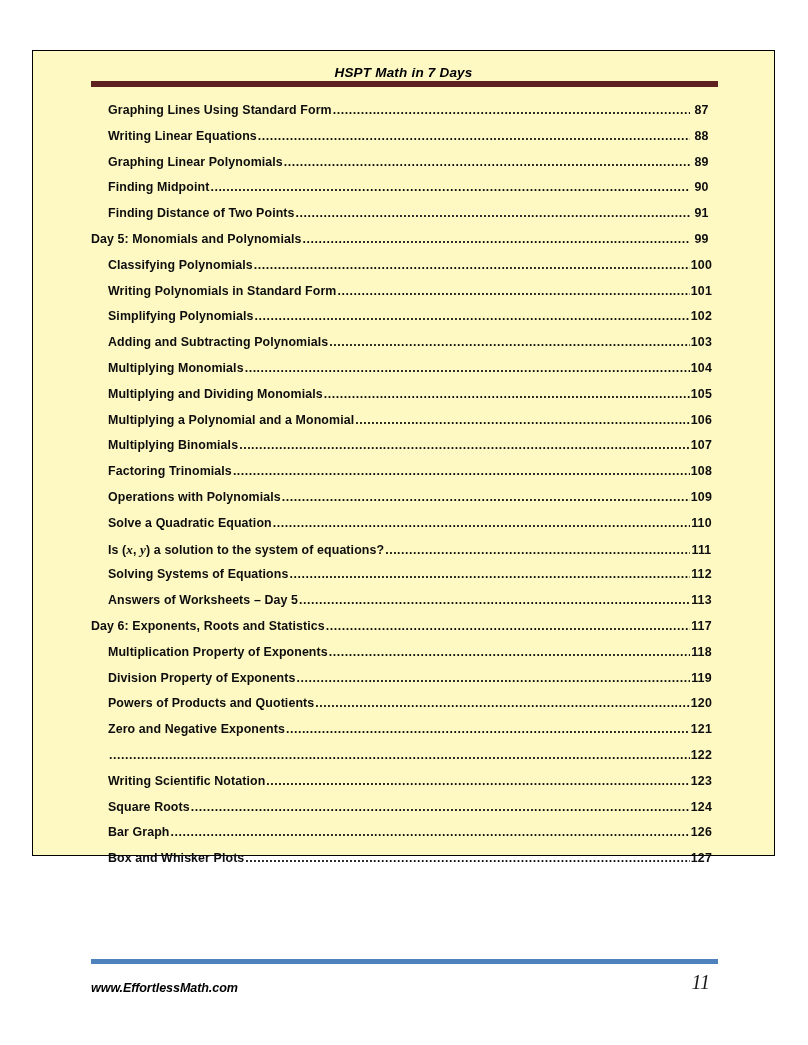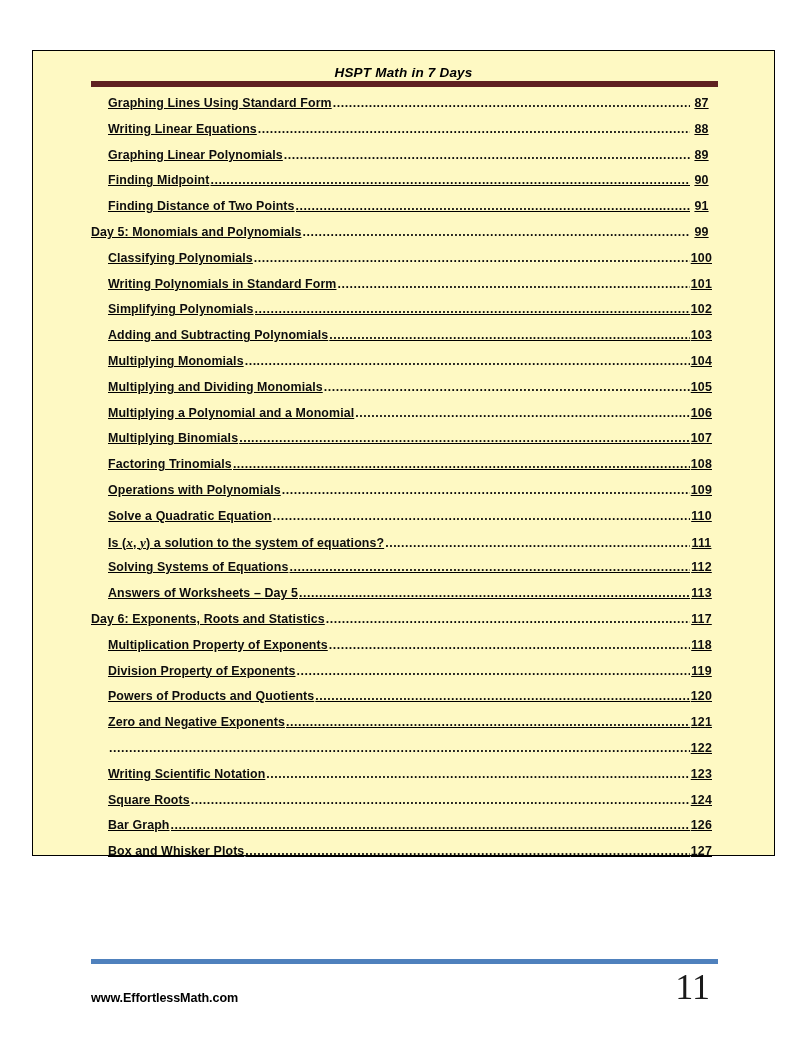--- a/index.html
+++ b/index.html
@@ -51,23 +51,22 @@
     top: 30px;
     width: 627px;
     height: 6px;
     background: #5f2120;
   }
 
   
   #toc {
     position: absolute;
     left: 0;
-    top: 45px;
+    top: 52px;
     width: 100%;
-    text-decoration: underline;
   }
 
   .toc-entry {
     display: flex;
     align-items: baseline;
     height: 25.8px;
     font-size: 12.4px;
     color: #0d0d0d;
     font-weight: bold;
     white-space: nowrap;
@@ -125,34 +124,35 @@
     width: 627px;
     height: 5px;
     background: #4f81bd;
   }
   #footer {
     position: absolute;
     left: 58px;
     top: 918px;
     width: 627px;
     display: flex;
-    align-items: flex-end;
+    align-items: center;
     justify-content: space-between;
+    font-style: italic;
   }
   #footer-site {
     font-family: "Liberation Sans", sans-serif;
     font-size: 12.6px;
     font-weight: bold;
     color: #000000;
     letter-spacing: -0.1px;
     padding-top: 12px;
   }
   #footer-page-number {
     font-family: "Liberation Serif", serif;
-    font-size: 36px;
+    font-size: 20px;
     font-weight: normal;
     color: #1a1a1a;
     line-height: 1;
     padding-right: 8px;
   }
 </style>
 </head>
 <body>
 
 <div id="page-sheet">

